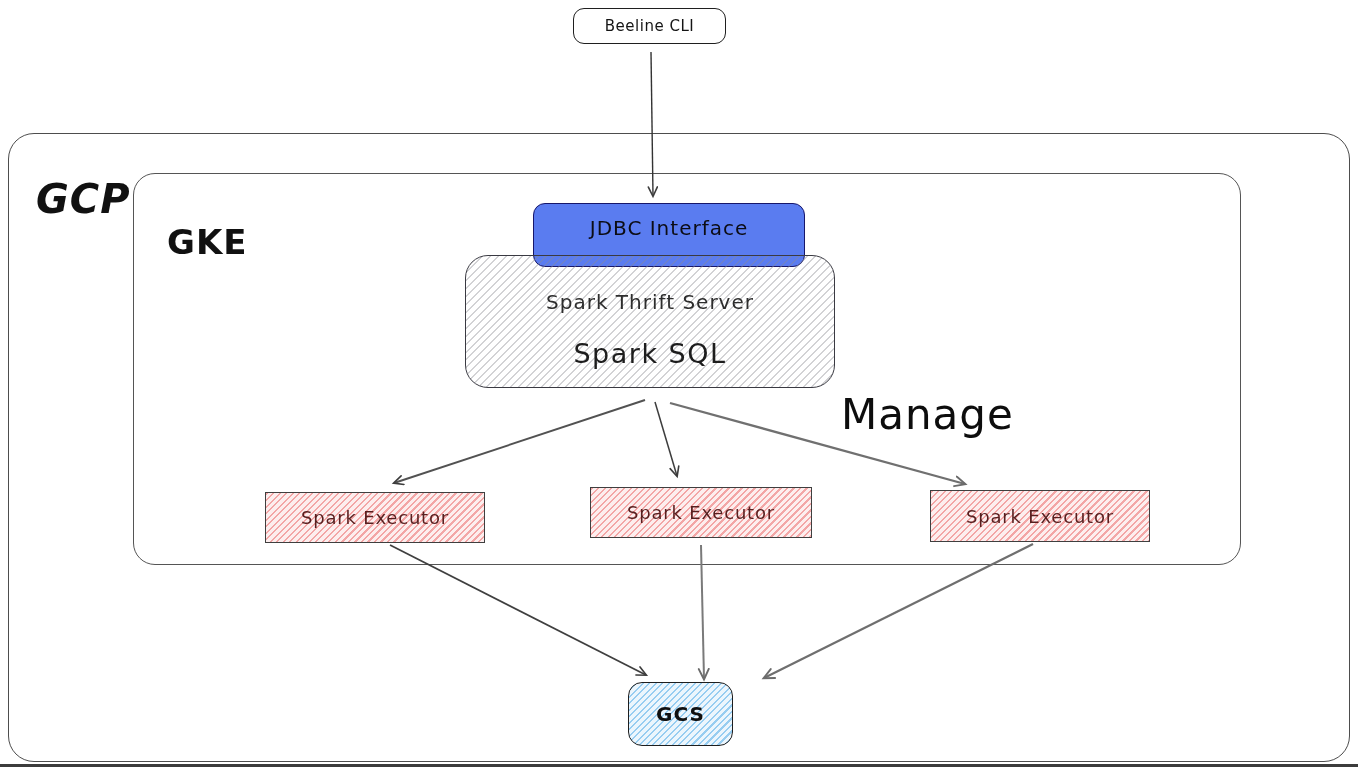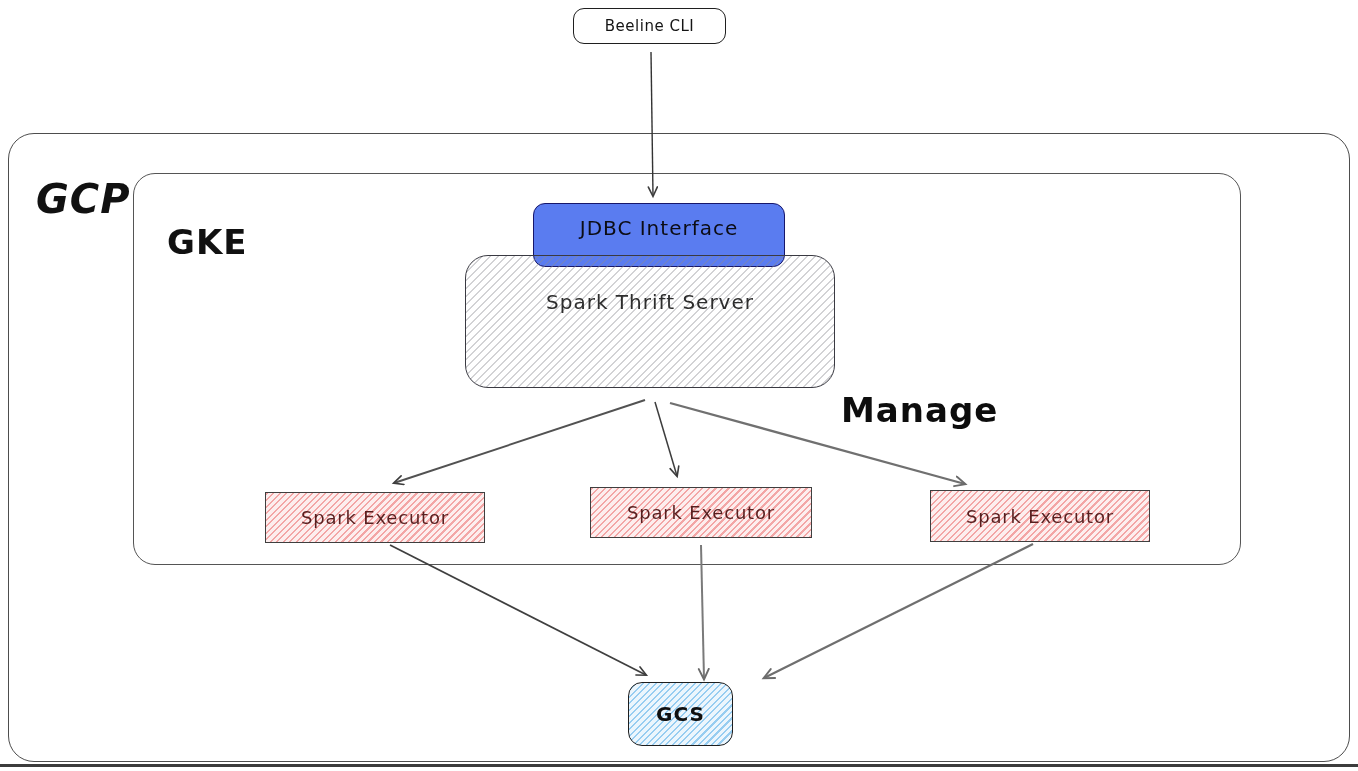--- a/index.html
+++ b/index.html
@@ -70,21 +70,21 @@
   .gcs{
     border:1.9px solid #1e1e1e;
     border-radius:14px;
     background:repeating-linear-gradient(135deg,
       #97cdf1 0px, #97cdf1 1.7px, #ecf6fd 1.7px, #ecf6fd 4.6px);
     font-size:20px;font-weight:bold;color:#101010;
     z-index:4;
     letter-spacing:1px;
   }
   .manage-label{
-    font-size:34px;font-weight:bold;color:#0d0d0d;
+    font-size:42px;font-weight:normal;color:#0d0d0d;
     letter-spacing:1px;
     z-index:6;
   }
   .bottom-line{
     left:0;top:764px;width:1358px;height:3px;
     background:#3c3c3c;
   }
   svg.arrows{position:absolute;left:0;top:0;z-index:5;pointer-events:none;}
 </style>
 </head>
@@ -97,26 +97,27 @@
 
   <div class="abs container" style="left:133px;top:173px;width:1108px;height:392px;border-radius:22px;border-width:1.4px;border-color:#555555;"></div>
   <div class="container-label" style="left:167px;top:222px;font-size:34px;">GKE</div>
 
   <div class="abs manage-label" style="left:841px;top:390px;">Manage</div>
 
   <div class="abs node beeline" style="left:573px;top:8px;width:153px;height:36px;">
     <span>Beeline CLI</span>
   </div>
 
-  <div class="abs node jdbc" style="left:533px;top:203px;width:252px;height:64px;">
+  <div class="abs node jdbc" style="left:533px;top:203px;width:272px;height:64px;">
     <span>JDBC Interface</span>
   </div>
 
   <div class="abs node sts" style="left:465px;top:255px;width:370px;height:133px;">
     <div class="sts-title">Spark Thrift Server</div>
+    <div class="sts-subtitle">Spark SQL</div>
   </div>
 
   <div class="abs node executor" style="left:265px;top:492px;width:220px;height:51px;">
     <span>Spark Executor</span>
   </div>
   <div class="abs node executor" style="left:590px;top:487px;width:222px;height:51px;">
     <span>Spark Executor</span>
   </div>
   <div class="abs node executor" style="left:930px;top:490px;width:220px;height:52px;">
     <span>Spark Executor</span>

